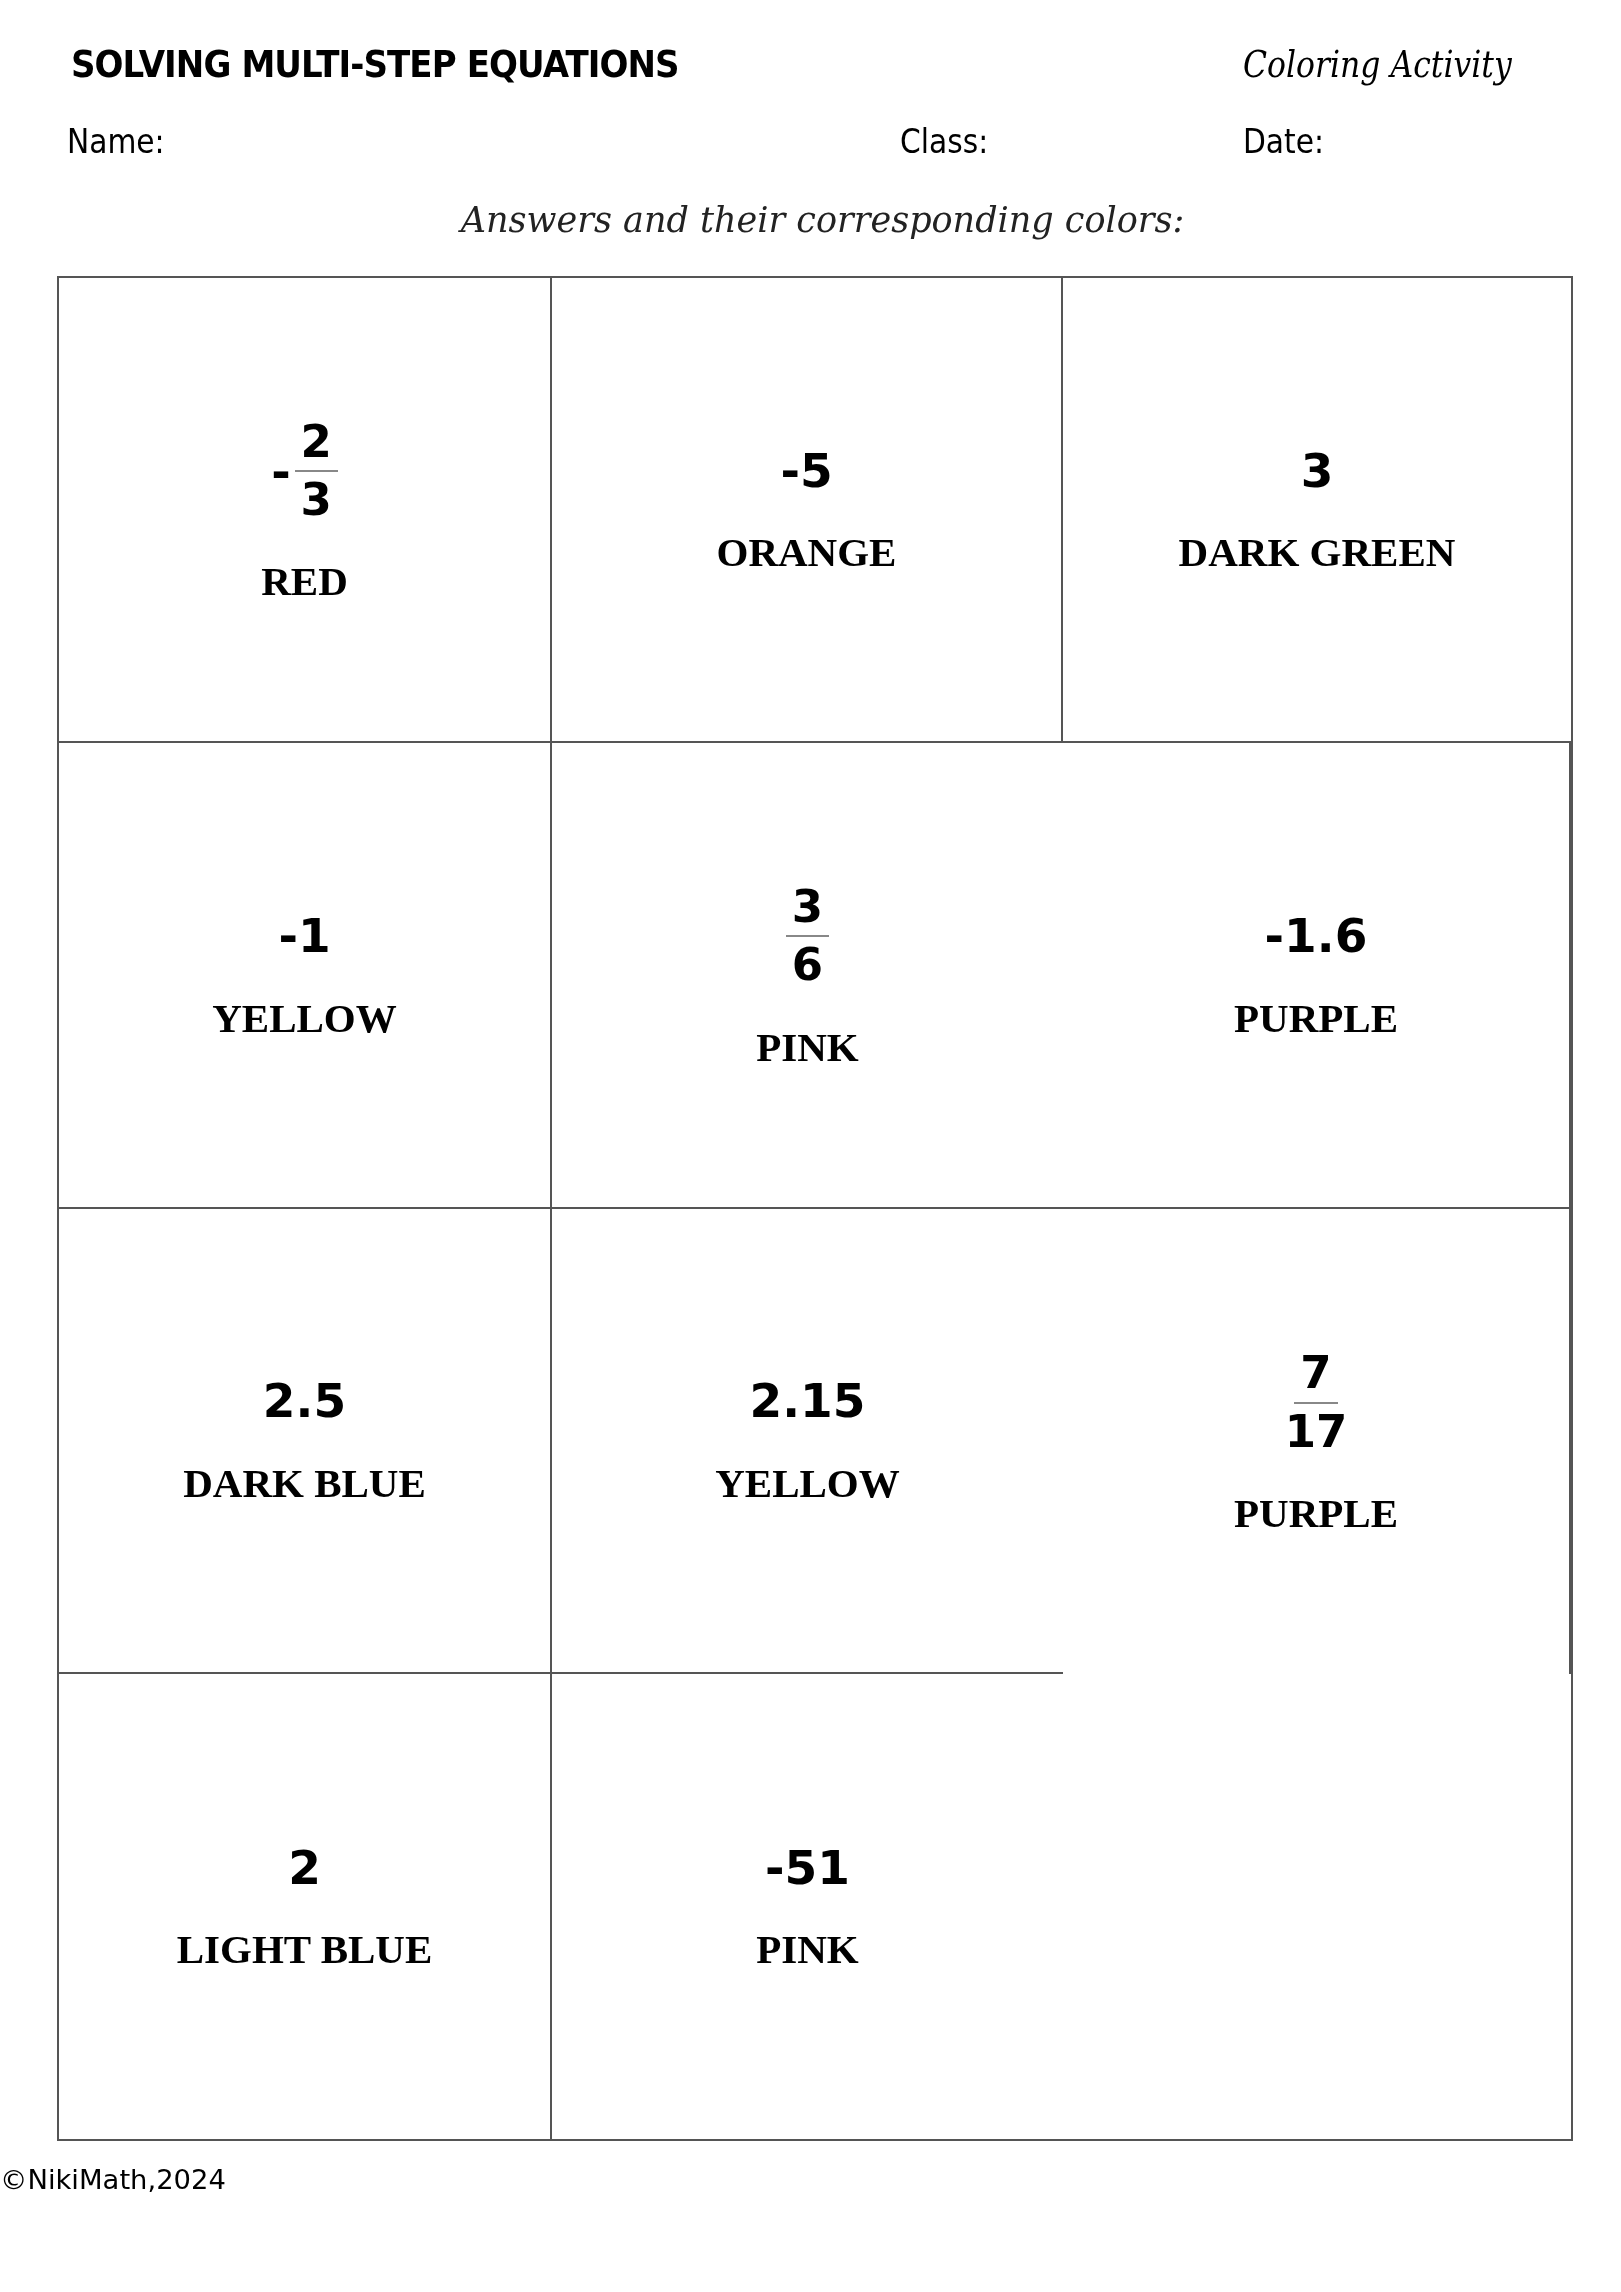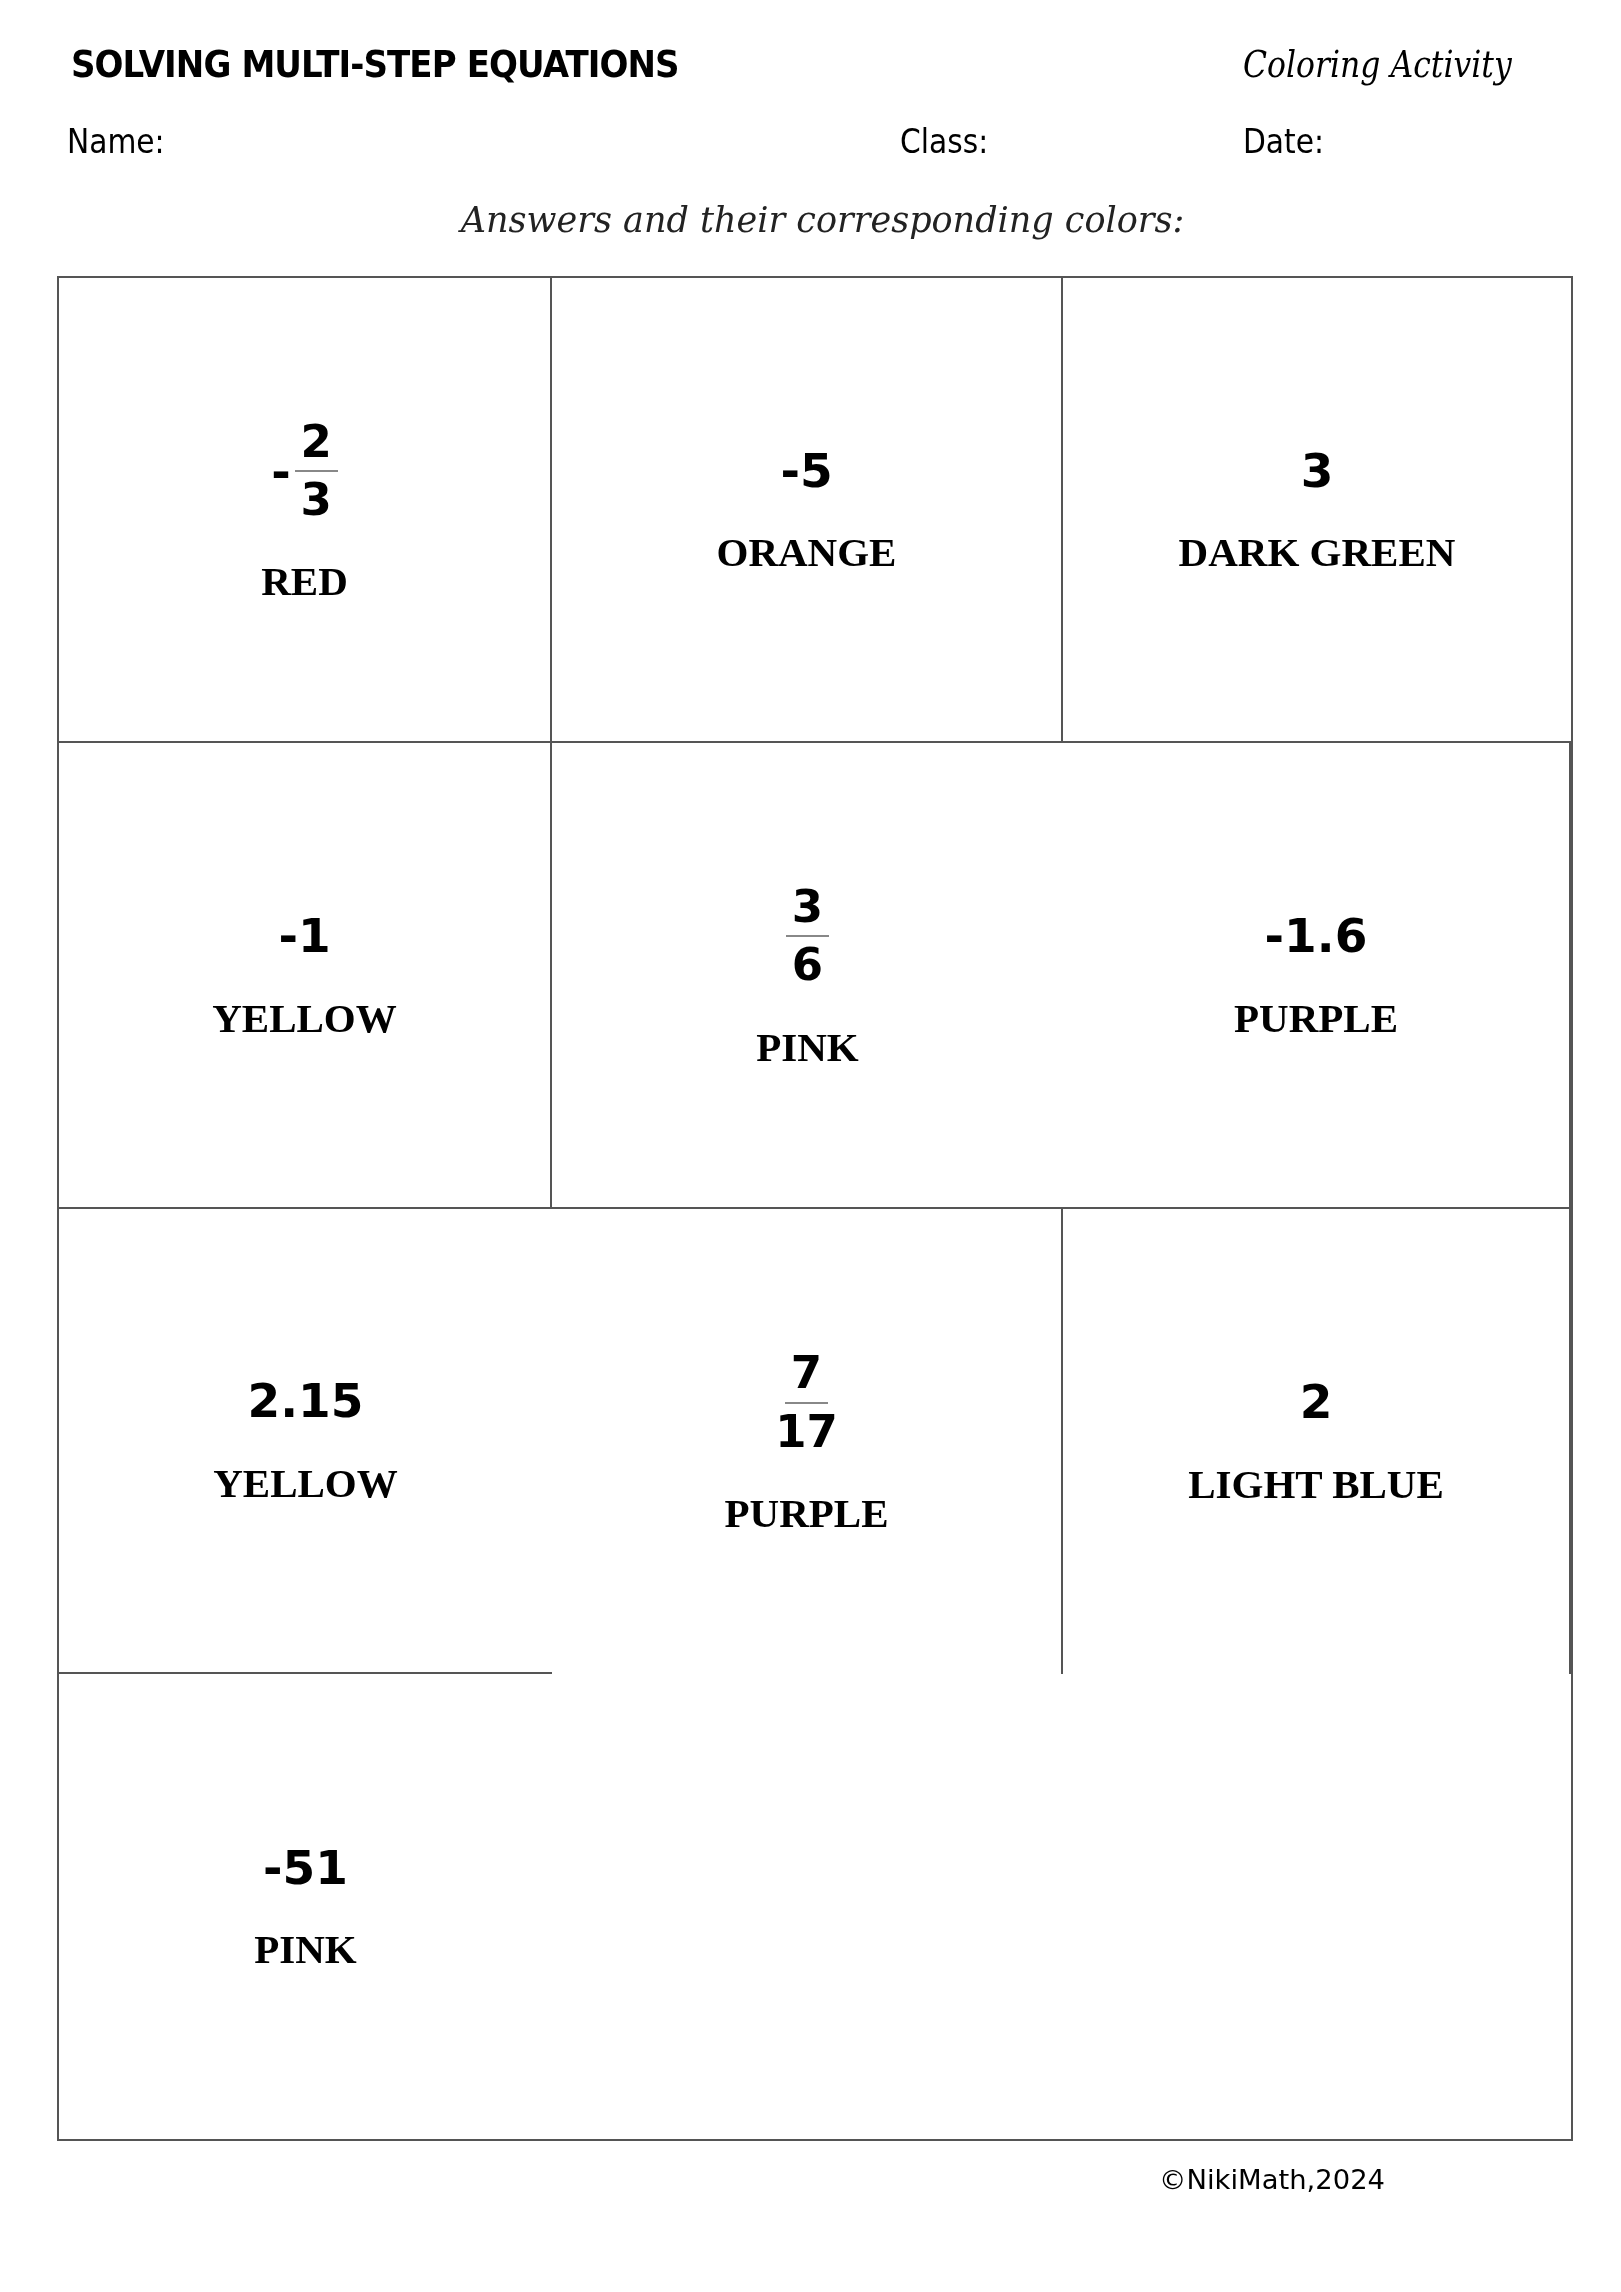--- a/index.html
+++ b/index.html
@@ -11,21 +11,21 @@
   .grid { position: absolute; left: 57px; top: 276px; width: 1516px; height: 1865px; border: 2px solid #555; box-sizing: border-box; display: grid; grid-template-columns: 493px 511px 1fr; grid-template-rows: repeat(4, 1fr); }
   .cell { border-right: 2px solid #555; border-bottom: 2px solid #555; display: flex; flex-direction: column; align-items: center; justify-content: center; }
   .cell.c3 { border-right: none; }
   .cell.r4 { border-bottom: none; }
   .value { font-family: "DejaVu Sans", sans-serif; font-weight: bold; font-size: 47px; line-height: 1.2; }
   .frac-wrap { display: flex; align-items: center; }
   .frac-sign { font-family: "DejaVu Sans", sans-serif; font-weight: bold; font-size: 47px; margin-right: 3.9px; }
   .frac { display: inline-flex; flex-direction: column; align-items: center; font-family: "DejaVu Sans", sans-serif; font-weight: bold; font-size: 45px; line-height: 1.25; }
   .frac .num { border-bottom: 2px solid #888; padding: 0 5.9px; }
   .color-label { font-family: "Liberation Serif", serif; font-weight: bold; font-size: 41px; margin-top: 29px; }
-  .footer { position: absolute; left: 0; width: 1385px; top: 2164px; text-align: right; font-family: "DejaVu Sans", sans-serif; font-size: 27.4px; }
+  .footer { position: absolute; left: 0; width: 1385px; top: 2164px; text-align: left; font-family: "DejaVu Sans", sans-serif; font-size: 27.4px; }
 </style>
 </head>
 <body>
 
 <div class="title">SOLVING MULTI-STEP EQUATIONS</div>
 <div class="activity">Coloring Activity</div>
 <div class="field" style="left:67px">Name:</div>
 <div class="field" style="left:900px">Class:</div>
 <div class="field" style="left:1243px">Date:</div>
 <div class="subtitle">Answers and their corresponding colors:</div>
@@ -60,20 +60,24 @@
         <span class="num">3</span>
         <span class="den">6</span>
       </span>
     <div class="color-label">PINK</div>
   </div>
 
   <div class="cell">
     <div class="value">-1.6</div>
     <div class="color-label">PURPLE</div>
   </div>
+  <div class="cell">
+    <div class="value">2.5</div>
+    <div class="color-label">DARK BLUE</div>
+  </div>
   <div class="cell c3">
     <div class="value">2.15</div>
     <div class="color-label">YELLOW</div>
   </div>
 
   <div class="cell r4">
     <span class="frac">
         <span class="num">7</span>
         <span class="den">17</span>
       </span>

